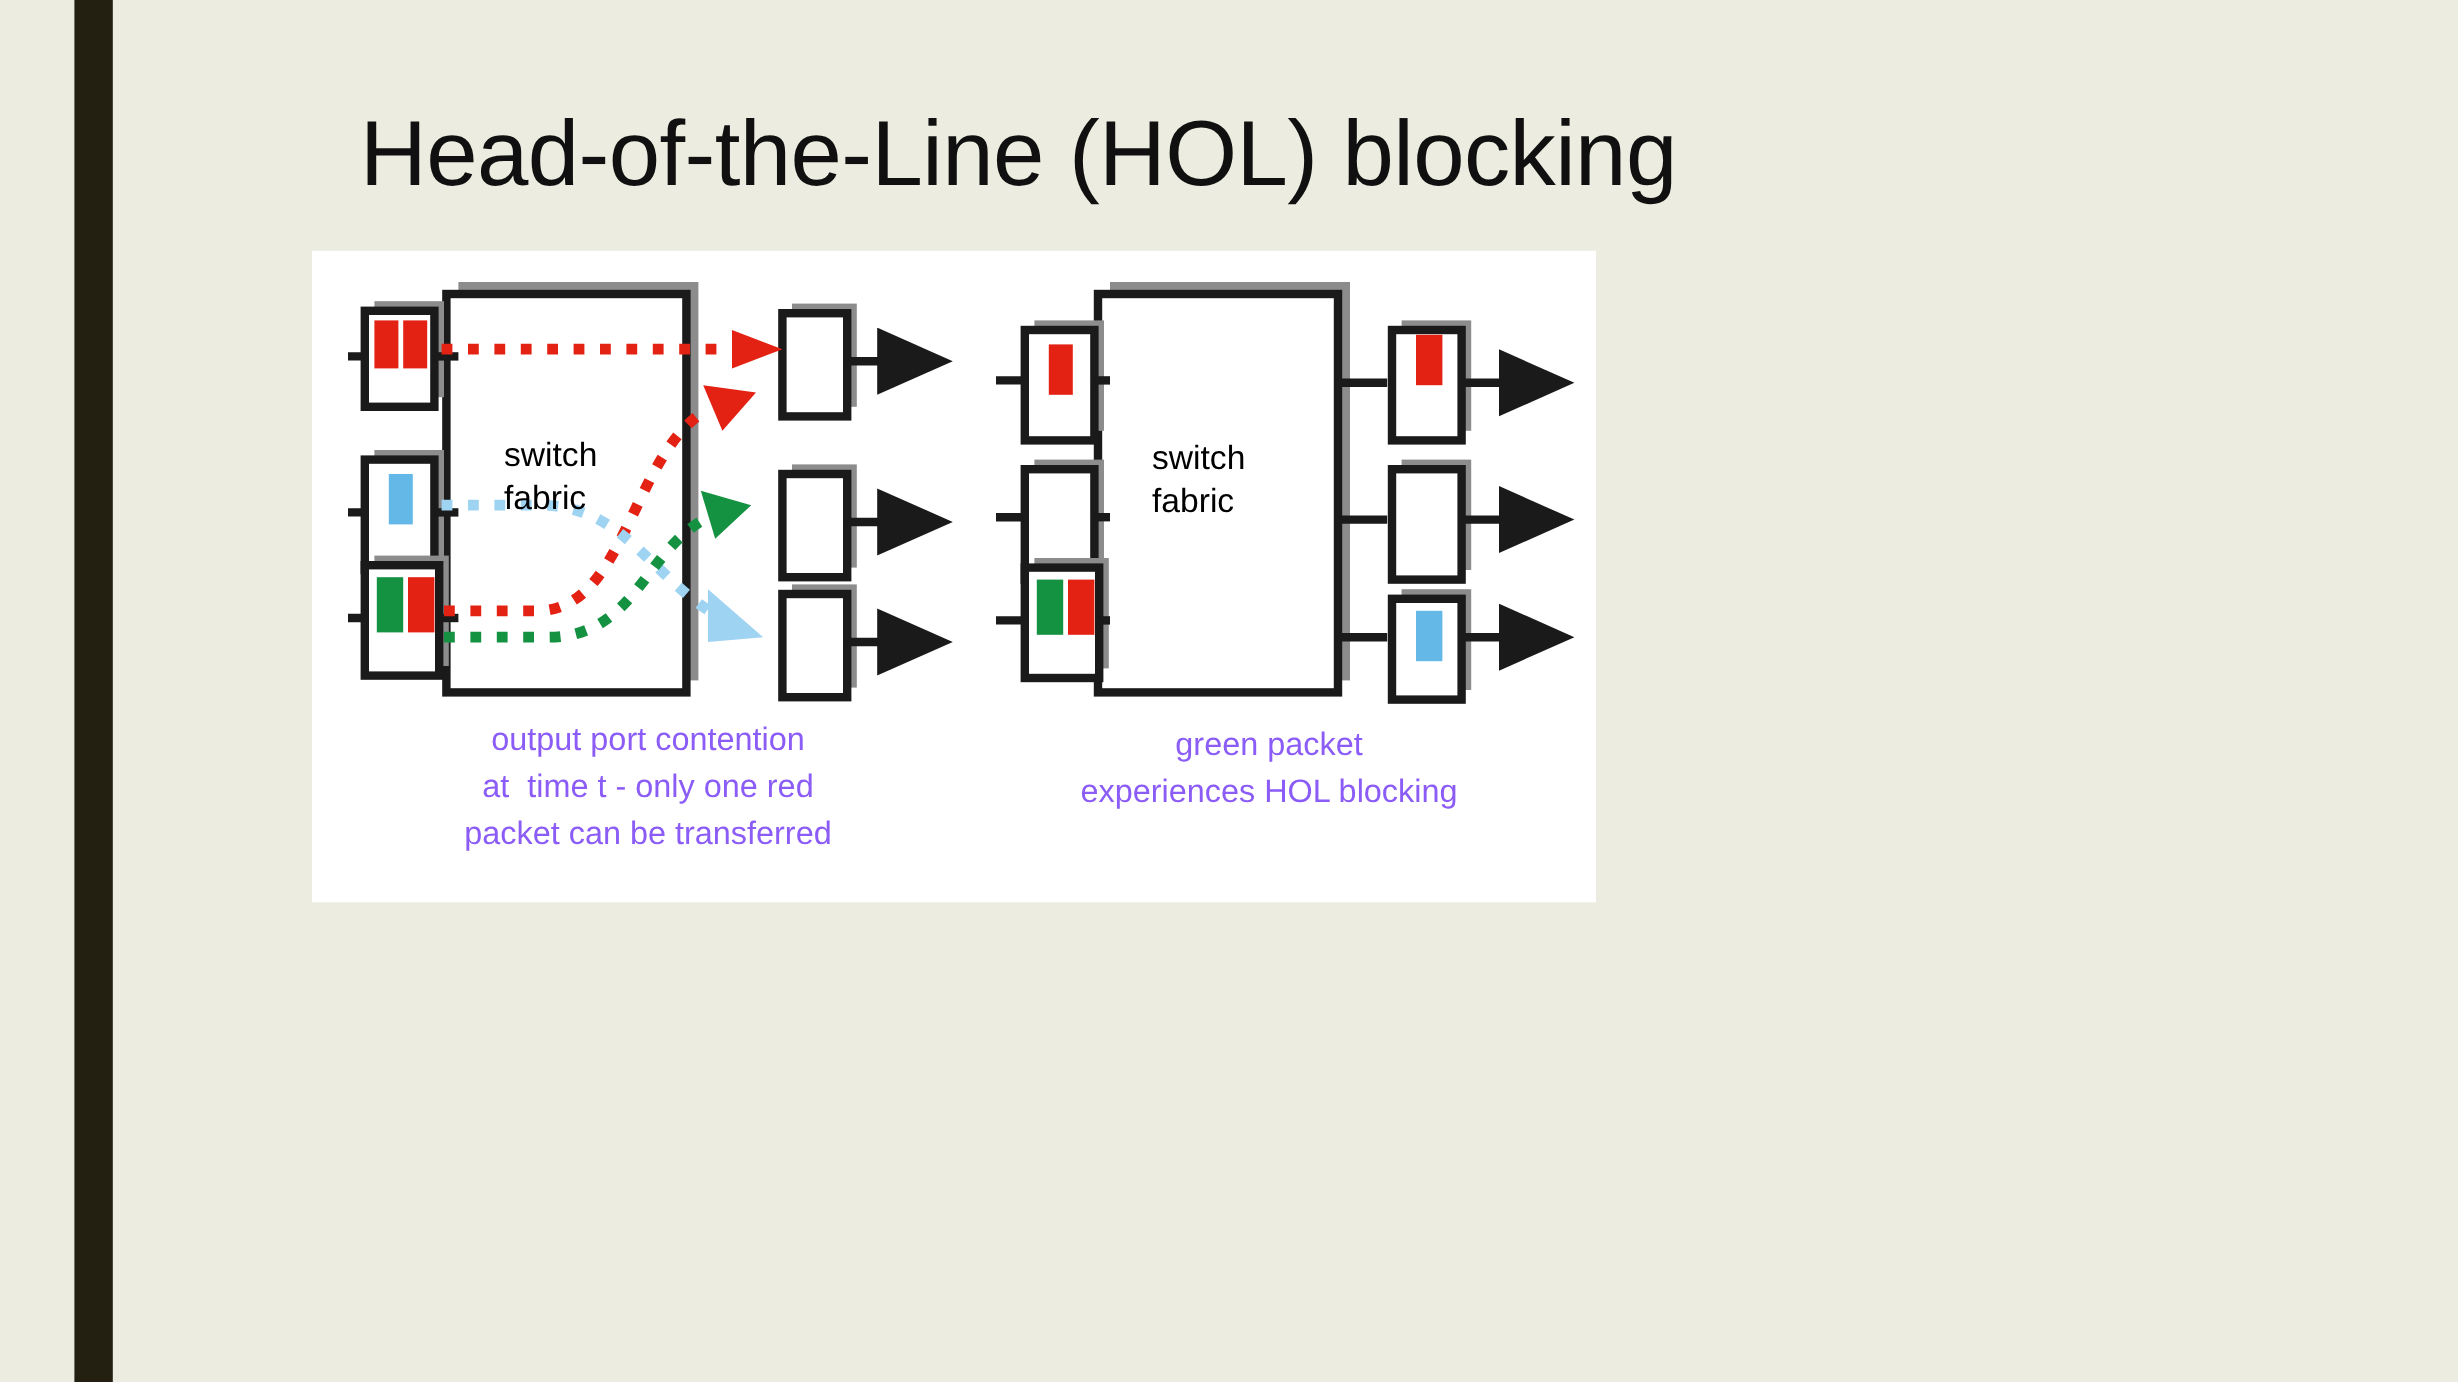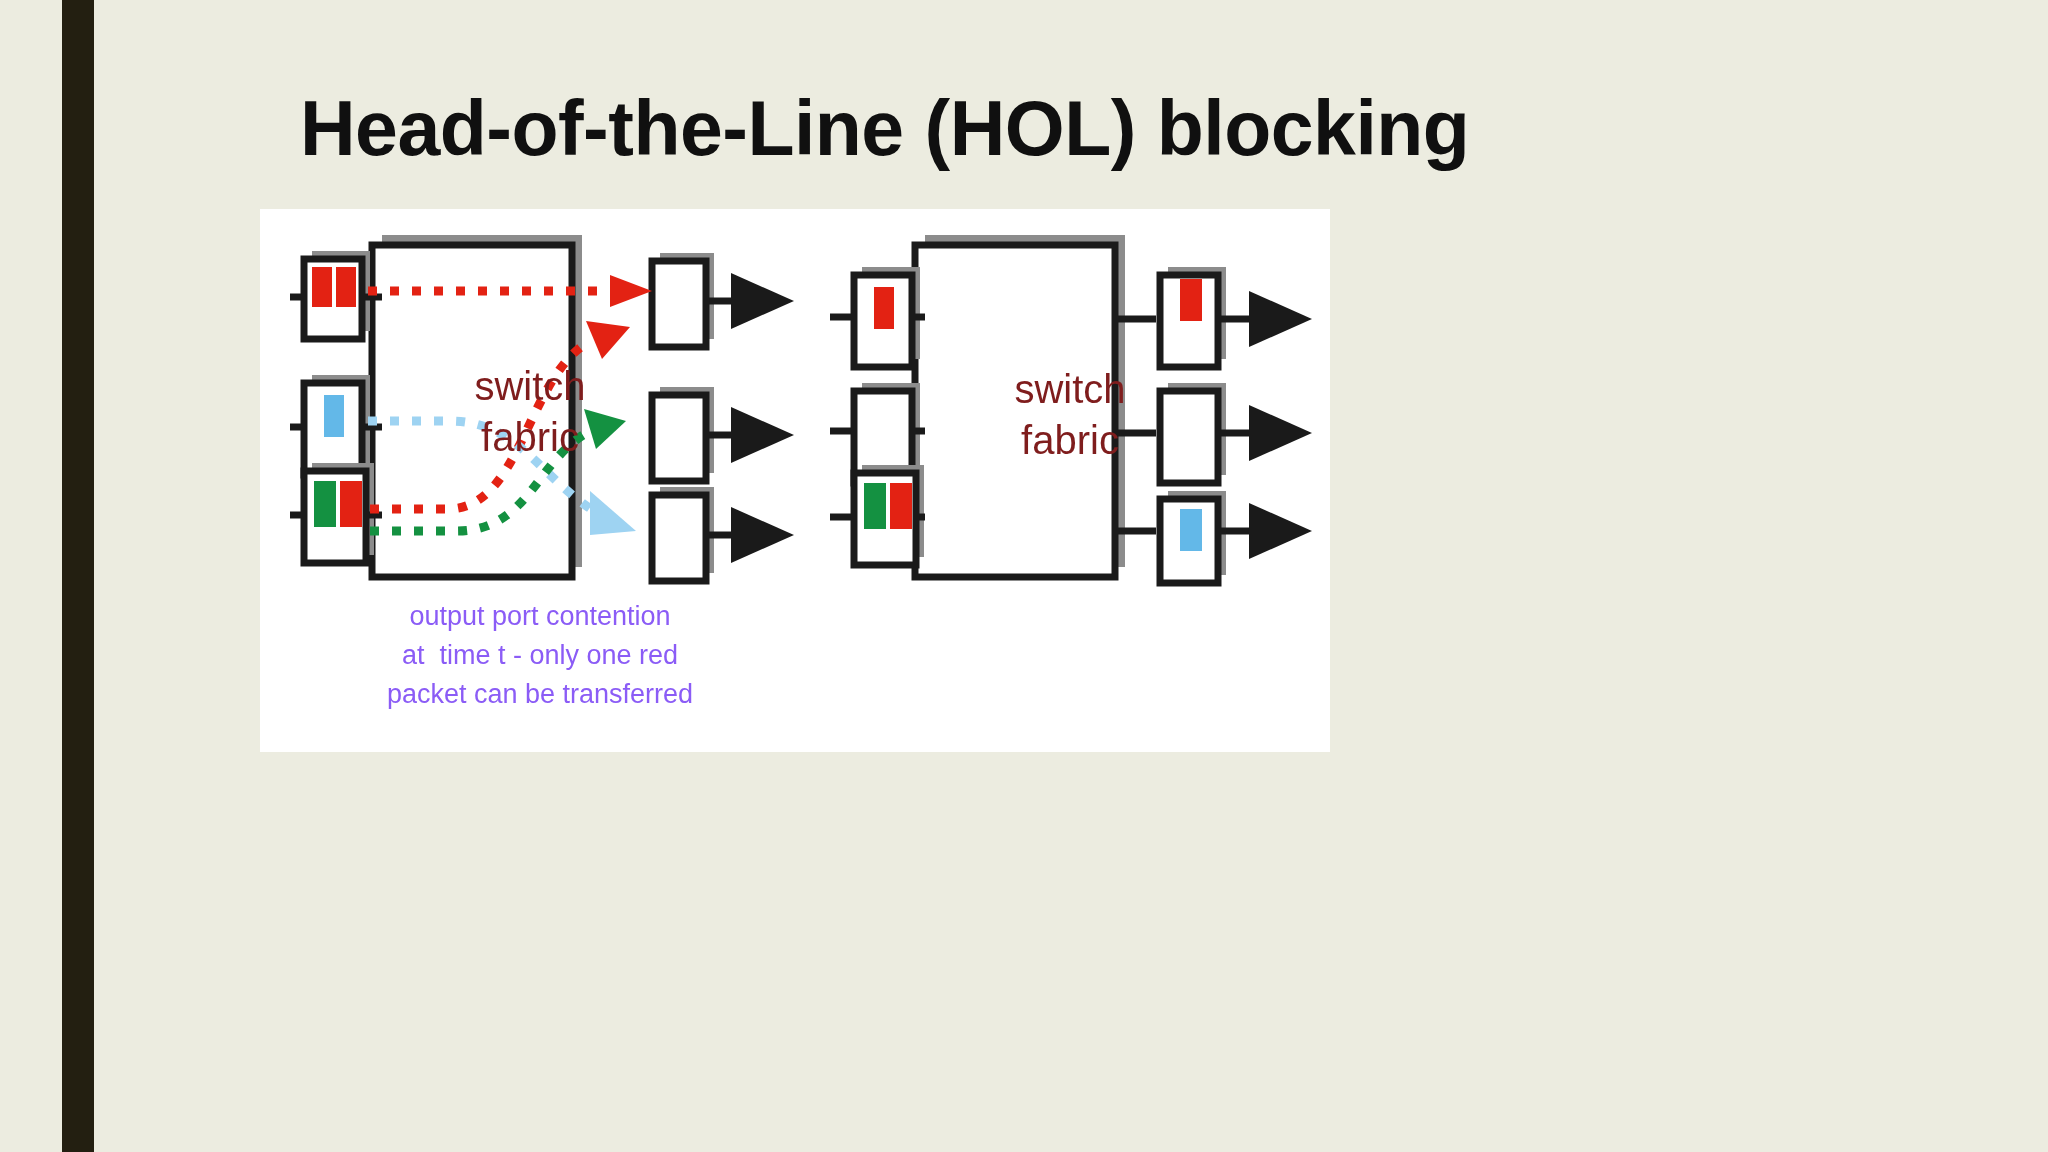--- a/index.html
+++ b/index.html
@@ -29,21 +29,21 @@
     height: 1152px;
     background: #231f11;
   }
   #slide-title {
     position: absolute;
     left: 300px;
     top: 88px;
     width: 1620px;
     font-family: "Liberation Sans", sans-serif;
     font-size: 77px;
-    font-weight: 700;
+    font-weight: 400;
     letter-spacing: -0.5px;
     color: #101010;
     line-height: 1.05;
     white-space: nowrap;
   }
   
   #figure-panel {
     position: absolute;
     left: 260px;
     top: 209px;
@@ -65,23 +65,22 @@
     color: #8b5cf6;
     text-align: center;
     line-height: 1.45;
     white-space: pre;
   }
   #caption-left  { left: 20px;  top: 388px; width: 520px; }
   #caption-right { left: 545px; top: 392px; width: 505px; }
   .fabric-label {
     position: absolute;
     font-family: "Liberation Sans", sans-serif;
-    font-size: 40px;
-    color: #7f1d1d;
-    text-align: center;
+    font-size: 28px;
+    color: #000000;
     line-height: 1.28;
     white-space: pre;
   }
   #fabric-label-left  { left: 160px; top: 152px; width: 220px; }
   #fabric-label-right { left: 700px; top: 155px; width: 220px; }
 </style>
 </head>
 <body>
 
 <div id="slide" style="background: rgb(236, 236, 224);">
@@ -229,15 +228,17 @@
     <div class="fabric-label" id="fabric-label-left">switch
 fabric</div>
 
     <div class="fabric-label" id="fabric-label-right">switch
 fabric</div>
 
     <div class="cap" id="caption-left">output port contention
 at  time t - only one red
 packet can be transferred</div>
 
+    <div class="cap" id="caption-right">green packet
+experiences HOL blocking</div>
 
   </div>
 </div>
 
 </body></html>

